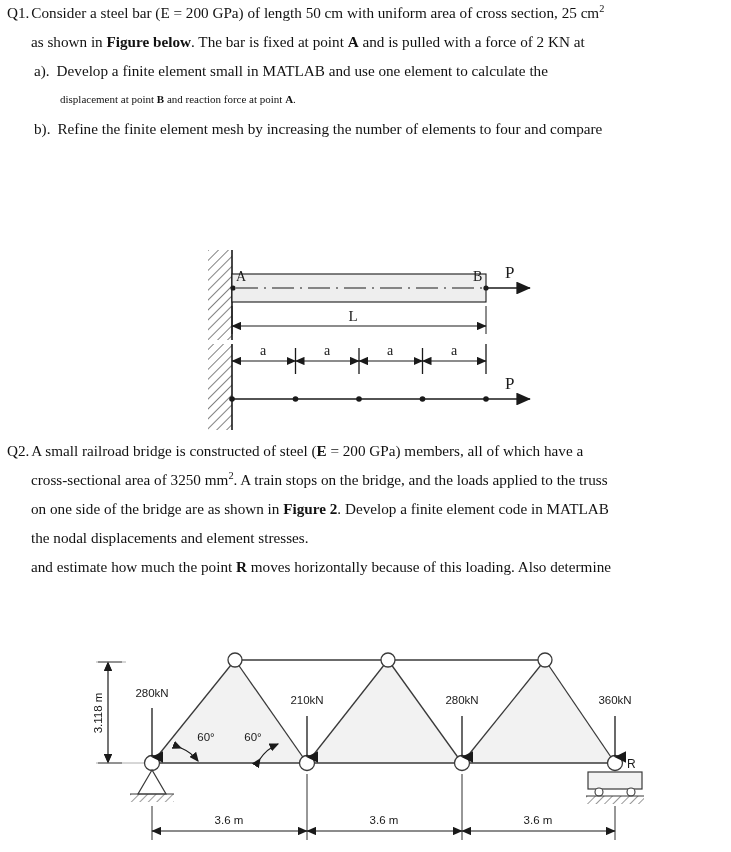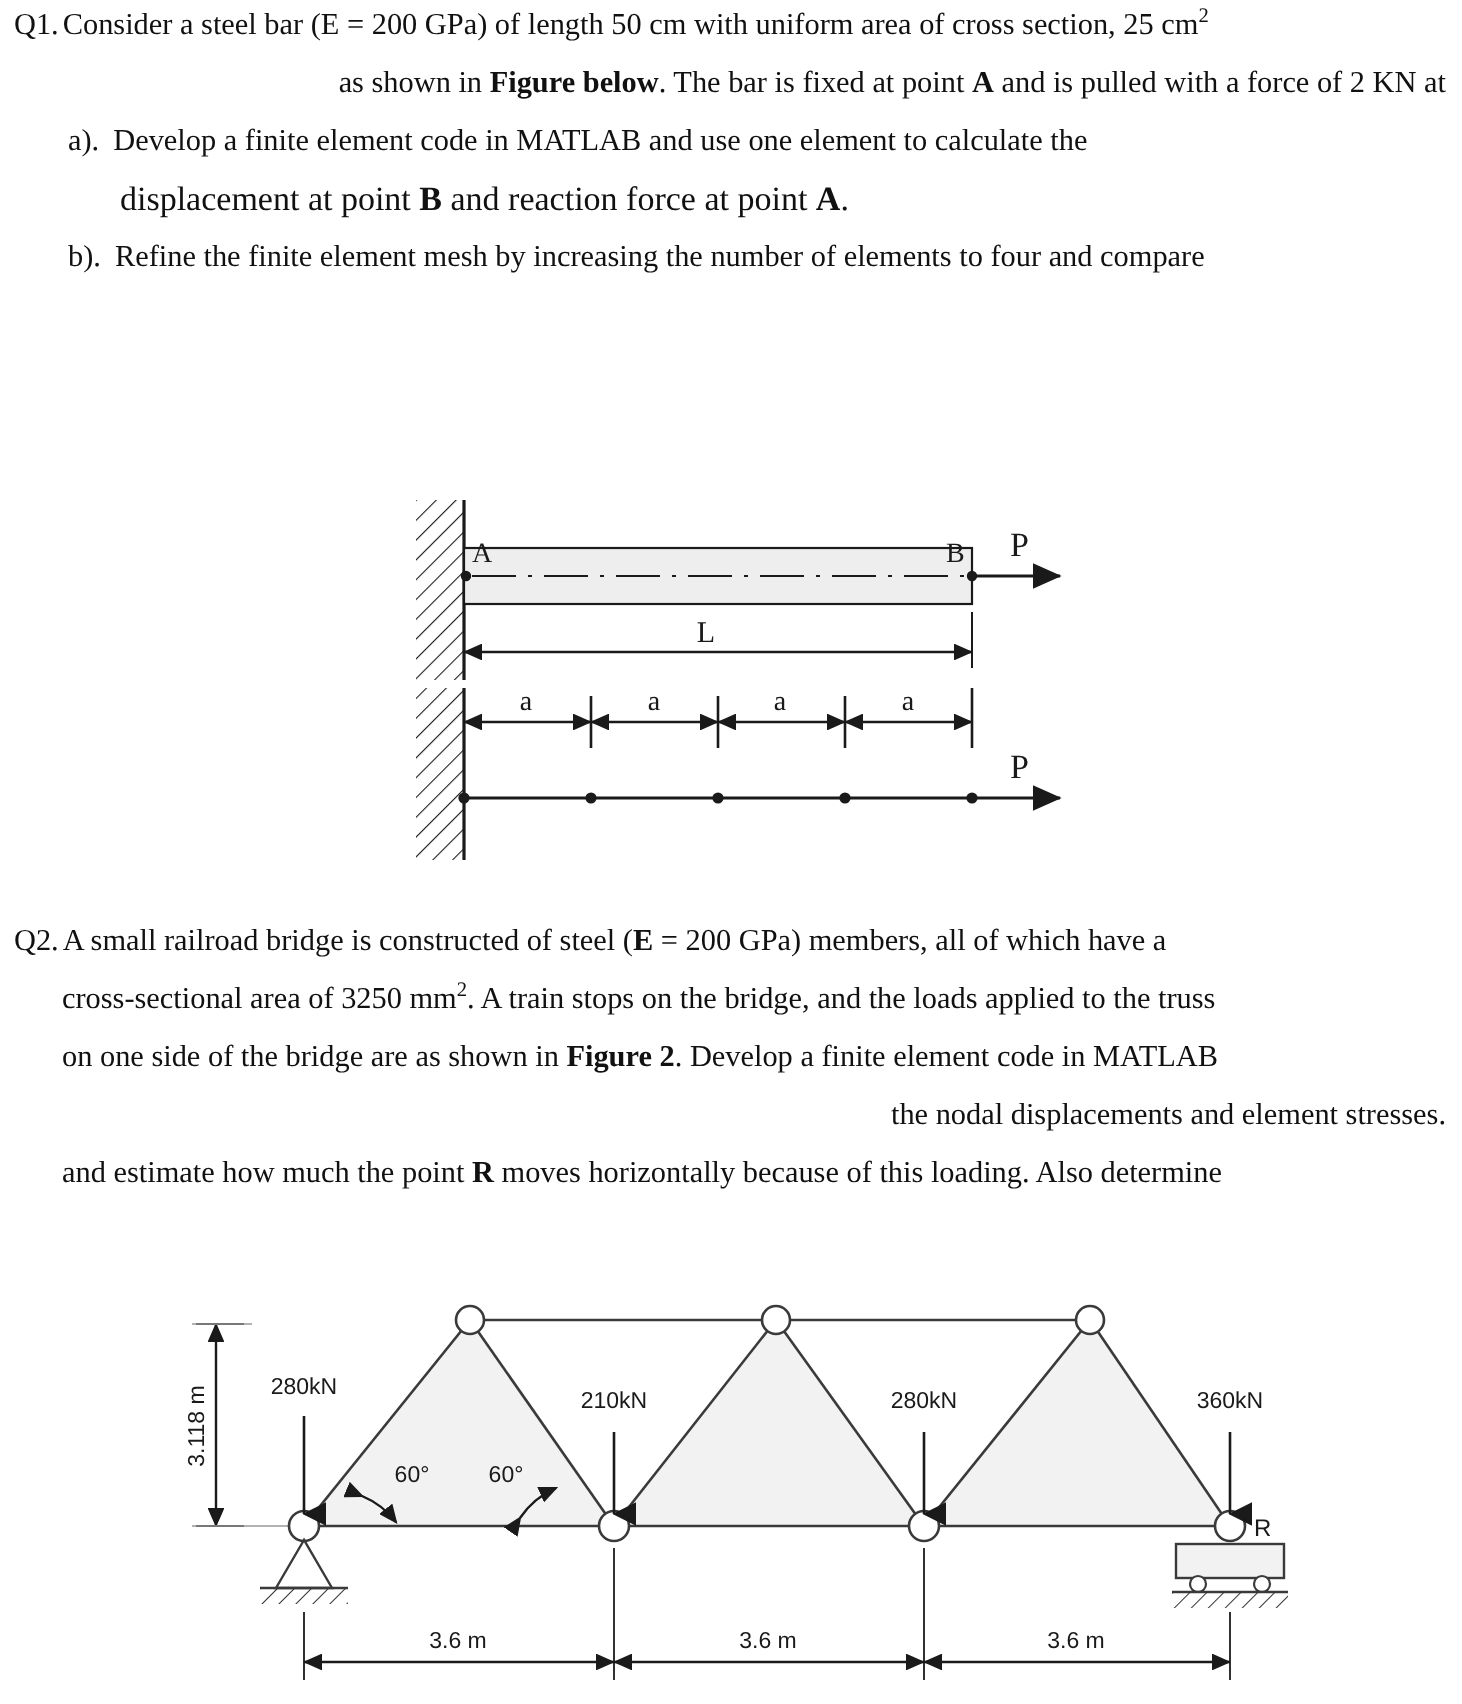--- a/index.html
+++ b/index.html
@@ -35,40 +35,39 @@
   }
   .qbody {
     flex: 1 1 auto;
     padding-right: 8px;
   }
   .indent-line {
     font-size: 15.2px;
     line-height: 29px;
     padding-left: 31px;
     padding-right: 8px;
-    text-align: right;
   }
   .sub-row {
     display: flex;
     align-items: flex-start;
     font-size: 15.2px;
     line-height: 29px;
     padding-left: 34px;
   }
   .sub-label {
     flex: 0 0 auto;
     padding-right: 7px;
     white-space: nowrap;
   }
   .sub-body {
     flex: 1 1 auto;
     padding-right: 8px;
   }
   .sub-indent {
-    font-size: 17px;
+    font-size: 11px;
     line-height: 29px;
     padding-left: 60px;
     padding-right: 8px;
   }
   .just {
     text-align: justify;
     text-justify: inter-word;
   }
   b, .bold { font-weight: bold; }
   sup { font-size: 0.68em; vertical-align: super; line-height: 0; }
@@ -97,21 +96,21 @@
     <span class="qbody"><span>Consider a steel bar (E = 200 GPa) of length 50 cm with uniform area of cross section, 25 cm</span><sup>2</sup></span>
   </div>
 
   <div class="indent-line">
     <span>as shown in </span><b>Figure below</b><span>. The bar is fixed at point </span><b>A</b><span> and is pulled with a force of 2 KN at</span>
   </div>
 
 
   <div class="sub-row">
     <span class="sub-label">a).</span>
-    <span class="sub-body just">Develop a finite element code in MATLAB and use one element to calculate the</span>
+    <span class="sub-body just">Develop a finite element small in MATLAB and use one element to calculate the</span>
   </div>
   <div class="sub-indent">
     <span>displacement at point </span><b>B</b><span> and reaction force at point </span><b>A</b><span>.</span>
   </div>
 
   <div class="sub-row">
     <span class="sub-label">b).</span>
     <span class="sub-body">Refine the finite element mesh by increasing the number of elements to four and compare</span>
   </div>
 
@@ -186,21 +185,21 @@
     <circle cx="159" cy="151" r="2.8" fill="#1a1a1a"></circle>
     <circle cx="222.5" cy="151" r="2.8" fill="#1a1a1a"></circle>
     <circle cx="286" cy="151" r="2.8" fill="#1a1a1a"></circle>
   </g>
 
   <line x1="286" y1="151" x2="330" y2="151" stroke="#1a1a1a" stroke-width="1.6" marker-end="url(#arrHead)"></line>
   <text class="fig-serif" x="305" y="141" font-size="17">P</text>
 </svg>
 </div>
 
-<div class="qblock" style="top:456px; left:0;">
+<div class="qblock" style="top:436px; left:0;">
 
   <div class="qrow">
     <span class="qlabel">Q2.</span>
     <span class="qbody just"><span>A small railroad bridge is constructed of steel (</span><b>E</b><span> = 200 GPa) members, all of which have a</span></span>
   </div>
 
   <div class="indent-line just">
     <span>cross-sectional area of 3250 mm</span><sup>2</sup><span>. A train stops on the bridge, and the loads applied to the truss</span>
   </div>
 

